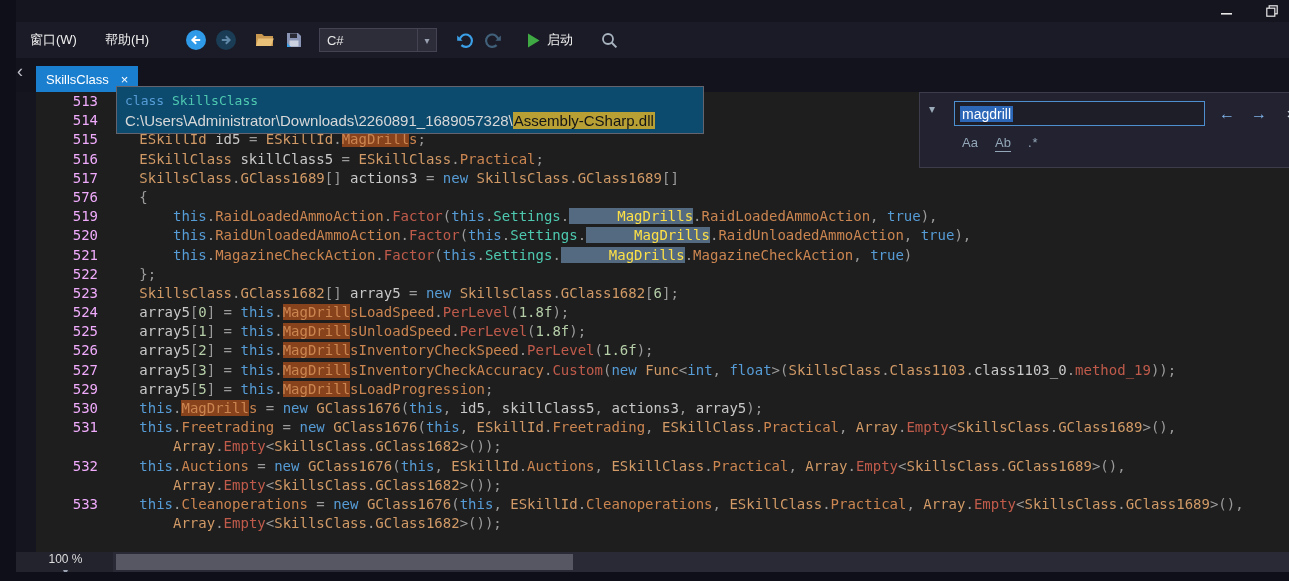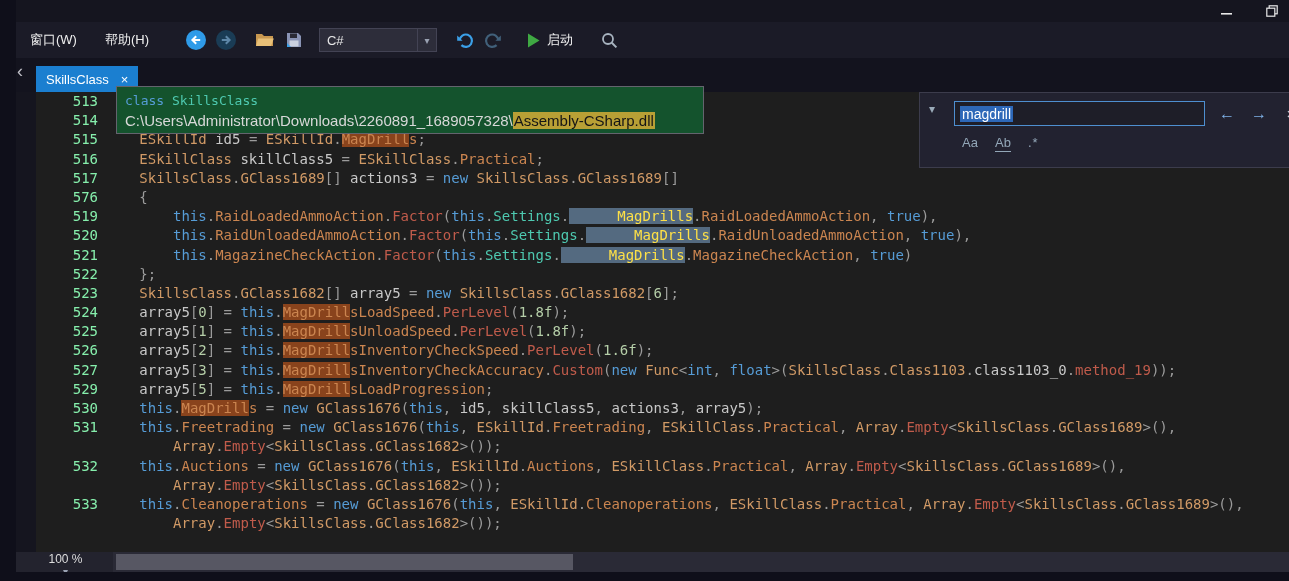--- a/index.html
+++ b/index.html
@@ -31,35 +31,35 @@
   .tab-overflow{position:absolute;left:1px;top:4px;color:#C0C0C8;font-size:18px;line-height:18px;}
   .tab{position:absolute;left:20px;bottom:0;height:26px;background:#1B7FD0;color:#FFFFFF;
        display:flex;align-items:center;padding:0 10px;font-size:13px;}
   .tab-close{margin-left:12px;font-size:13px;color:#FFFFFF;}
 
   
   .left-strip{position:absolute;left:0;top:92px;width:20px;height:460px;background:#15151F;}
   .editor{position:absolute;left:20px;top:92px;width:1269px;height:460px;background:#1E1E1E;overflow:hidden;
           font-family:"DejaVu Sans Mono",monospace;font-size:14px;line-height:19.2px;}
   .line{display:flex;height:19.2px;white-space:pre;}
-  .ln{flex:none;width:62px;text-align:right;padding-right:16px;color:#86efac;}
+  .ln{flex:none;width:62px;text-align:right;padding-right:16px;color:#f0abfc;}
   .lc{white-space:pre;color:#C8C8C8;}
   .tk-k{color:#569CD6;}
   .tk-t{color:#D19A66;}
   .tk-m{color:#CB8550;}
   .tk-f{color:#C05B4B;}
   .tk-s{color:#4EC9B0;}
   .tk-l{color:#C8C8C8;}
   .tk-p{color:#9B9B9B;}
   .tk-n{color:#B5CEA8;}
   .tk-hs{background:#89431C;}
   .tk-hr{background:#546A80;color:#fde047;padding-left:48px;}
 
   
-  .tooltip{position:absolute;left:100px;top:86px;width:588px;height:48px;background:#14532d;
+  .tooltip{position:absolute;left:100px;top:86px;width:588px;height:48px;background:#0c4a6e;
            border:1px solid #64646E;box-sizing:border-box;z-index:5;padding:3px 8px;}
   .tt1{font-family:"DejaVu Sans Mono",monospace;font-size:13px;height:21px;line-height:21px;}
   .tt1 .kw{color:#569CD6;}
   .tt1 .ty{color:#4EC9B0;}
   .tt2{font-size:15px;color:#D8D8D8;height:19px;line-height:19px;white-space:nowrap;}
   .tt-hl{background:#B8A035;color:#151515;padding:0 1px;}
 
   
   .search-panel{position:absolute;left:903px;top:92px;width:386px;height:76px;background:#222230;
                 border:1px solid #3C3C4C;box-sizing:border-box;z-index:6;}

